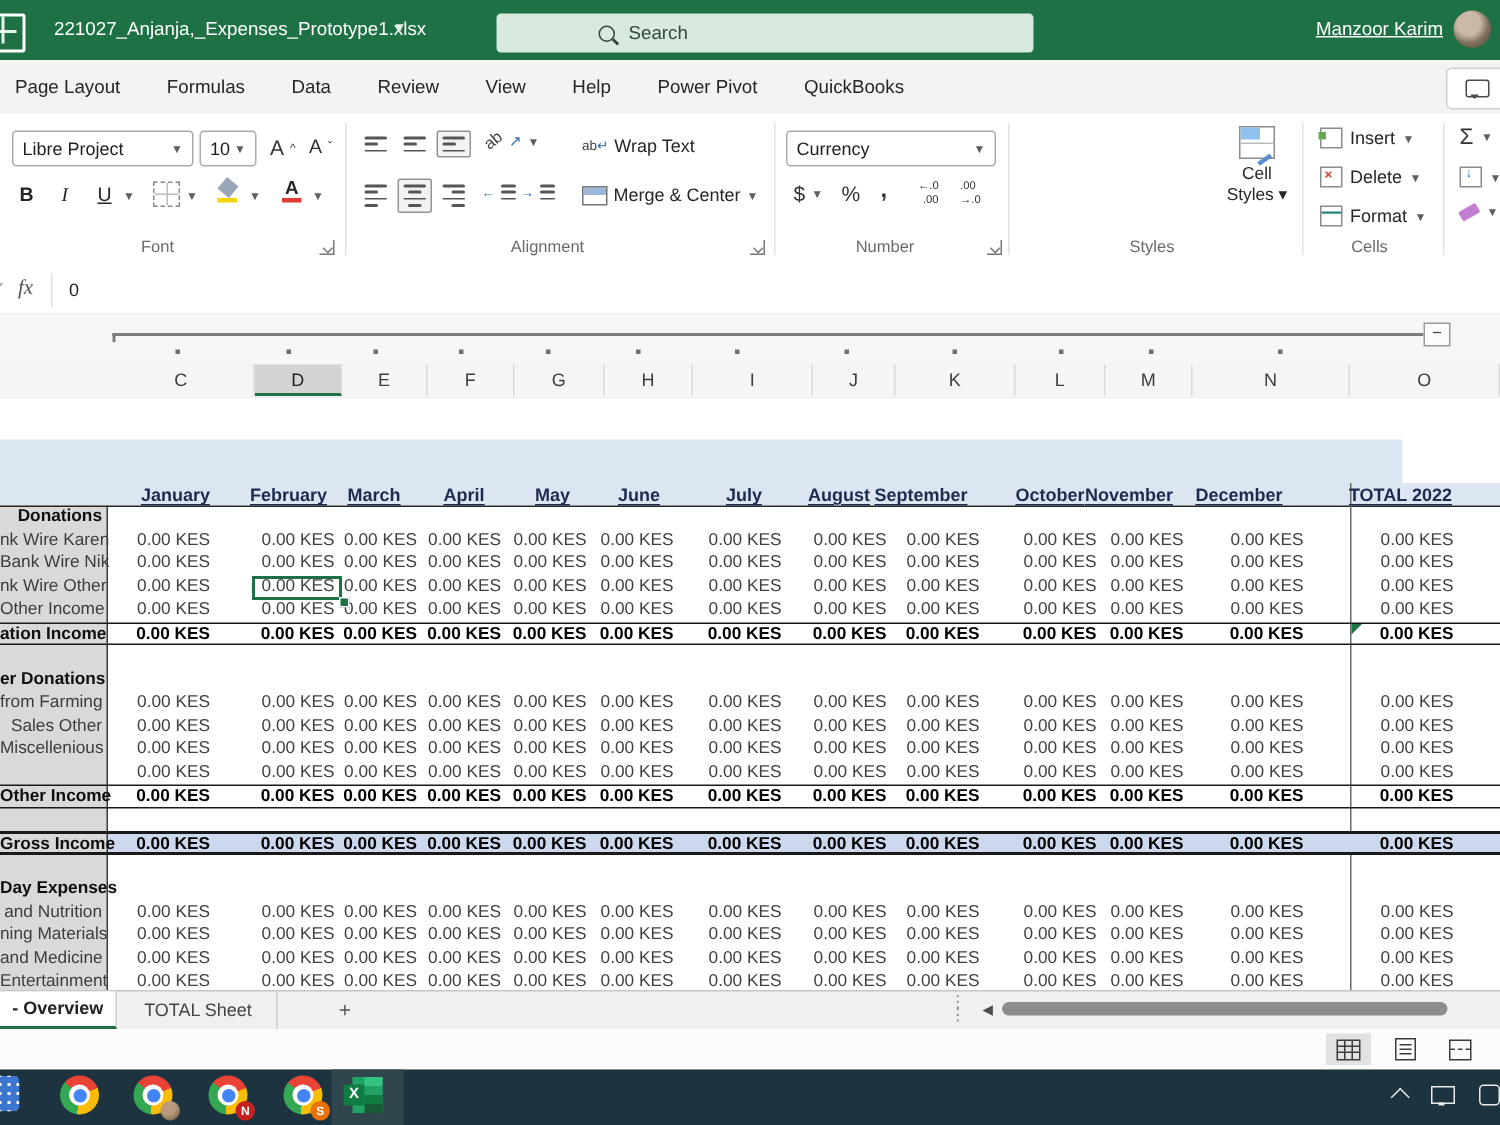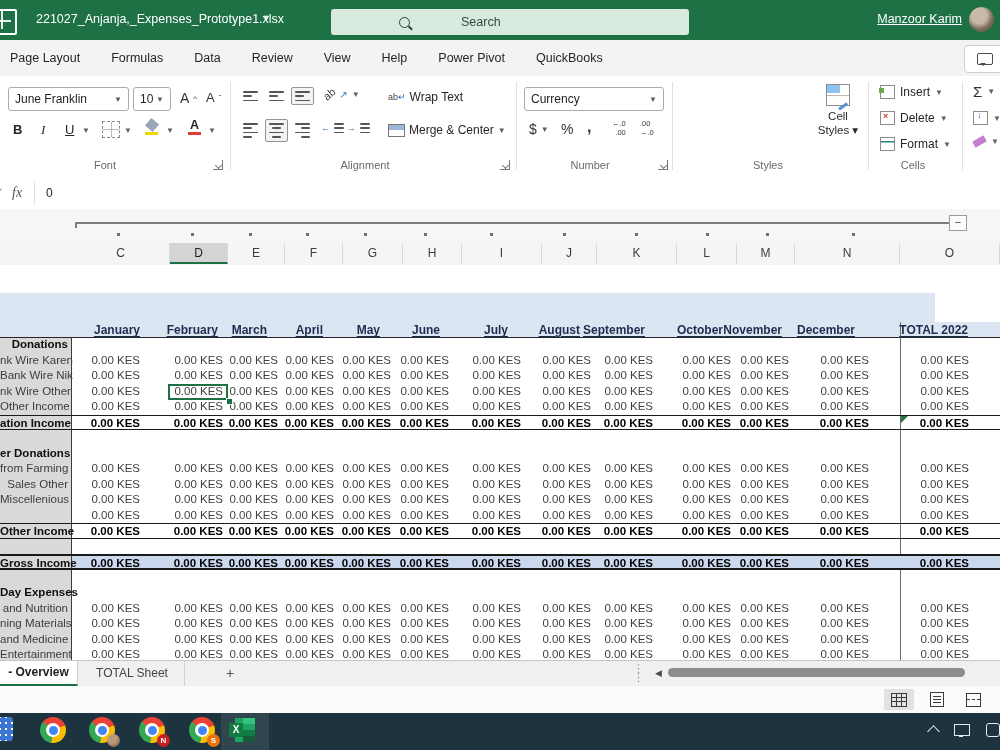--- a/index.html
+++ b/index.html
@@ -9,21 +9,21 @@
   
   #titlebar{left:0;top:0;width:1000px;height:40px;background:#1e7145;}
   #xl-logo{left:-9px;top:9px;width:22px;height:22px;border:2px solid #fff;border-radius:2px;}
   #xl-logo i{position:absolute;background:rgba(255,255,255,.9);}
   #filename{left:36px;top:12px;color:#fff;font-size:12.5px;}
   #filename-caret{left:262px;top:13px;color:#e8f2ec;font-size:9px;}
   #searchbox{left:331px;top:9px;width:358px;height:26px;background:#d8e9de;border-radius:3px;
     display:flex;align-items:center;gap:9px;padding-left:68px;box-sizing:border-box;}
   .mag{width:9px;height:9px;border:1.6px solid #30453a;border-radius:50%;position:relative;flex:none;}
   .mag::after{content:"";position:absolute;left:8px;top:9px;width:5px;height:1.6px;background:#30453a;transform:rotate(45deg);}
-  #search-label{color:#33493d;font-size:12.5px;margin-left:42px;}
+  #search-label{color:#33493d;font-size:12.5px;}
   #user-name{right:38px;top:12px;color:#fff;font-size:12.5px;text-decoration:underline;}
   #avatar{right:6px;top:7px;width:25px;height:25px;border-radius:50%;
     background:radial-gradient(circle at 40% 35%,#c9b9a6 0 35%,#7d6e5c 60%,#4c443c);}
   
   #tabrow{left:0;top:40px;width:1000px;height:36px;background:#f3f3f3;border-bottom:1px solid #e3e3e3;}
   #ribbon-tabs{display:flex;gap:31px;padding-left:10px;align-items:center;height:36px;}
   .rtab{font-size:12.5px;color:#262626;white-space:nowrap;}
   #comment-btn{right:-6px;top:5px;width:40px;height:26px;background:#fff;border:1px solid #d0d0d0;border-radius:4px;
     display:flex;align-items:center;justify-content:center;}
   .bubble{width:14px;height:10px;border:1.4px solid #4a4a4a;border-radius:2px;position:relative;}
@@ -170,21 +170,21 @@
         <span class="rtab">QuickBooks</span>
       </div>
     <div class="abs" id="comment-btn">
       <span class="bubble"></span>
     </div>
   </div>
 
   <div class="abs" id="ribbon">
 
     <div class="combo" style="left:8px;top:11px;width:121px">
-      <span>June Franklin</span>
+      <span>Libre Project</span>
         <span class="car">▼</span>
       </div>
     <div class="combo" style="left:133px;top:11px;width:38px">
       <span>10</span>
         <span class="car">▼</span>
       </div>
     <div class="icbtn" style="left:177px;top:11px;font-size:14px;color:#333">A<span style="font-size:8px;vertical-align:super">^</span></div>
     <div class="icbtn" style="left:203px;top:11px;font-size:13px;color:#333">A<span style="font-size:8px;vertical-align:super">ˇ</span></div>
     <div class="icbtn" style="left:10px;top:43px;font-weight:bold;font-size:13px;color:#262626">B</div>
     <div class="icbtn" style="left:38px;top:43px;font-style:italic;font-family:'Liberation Serif',serif;font-size:13px;color:#262626">I</div>

